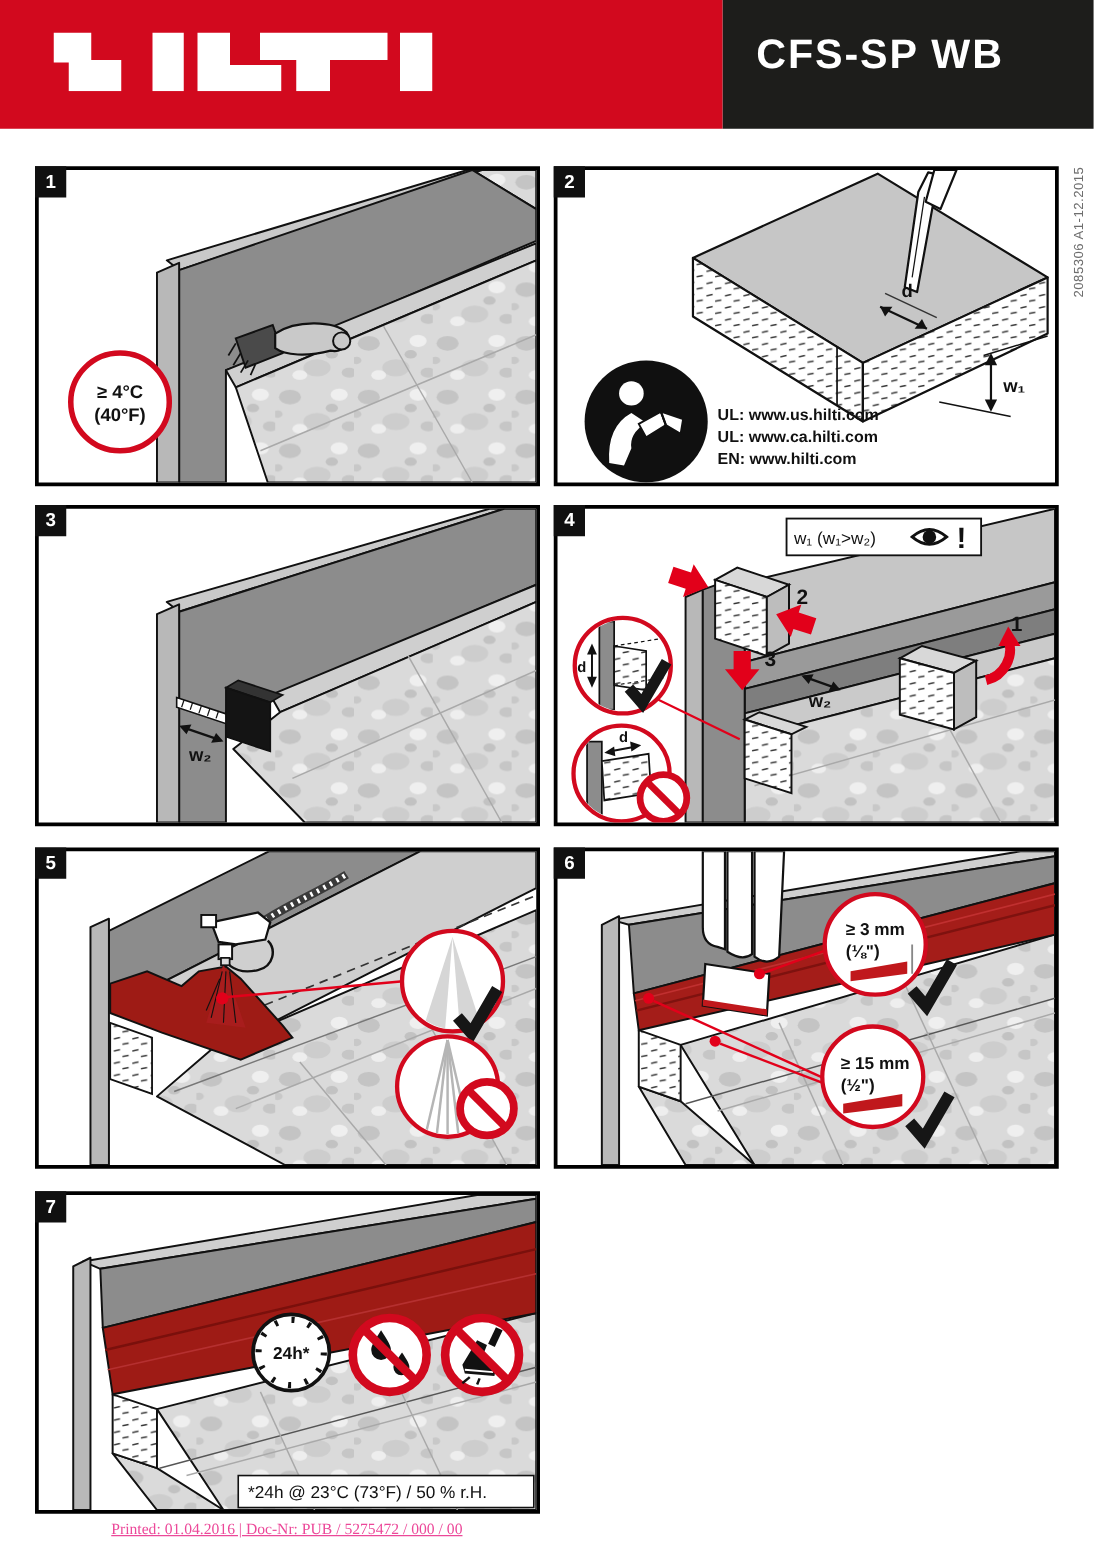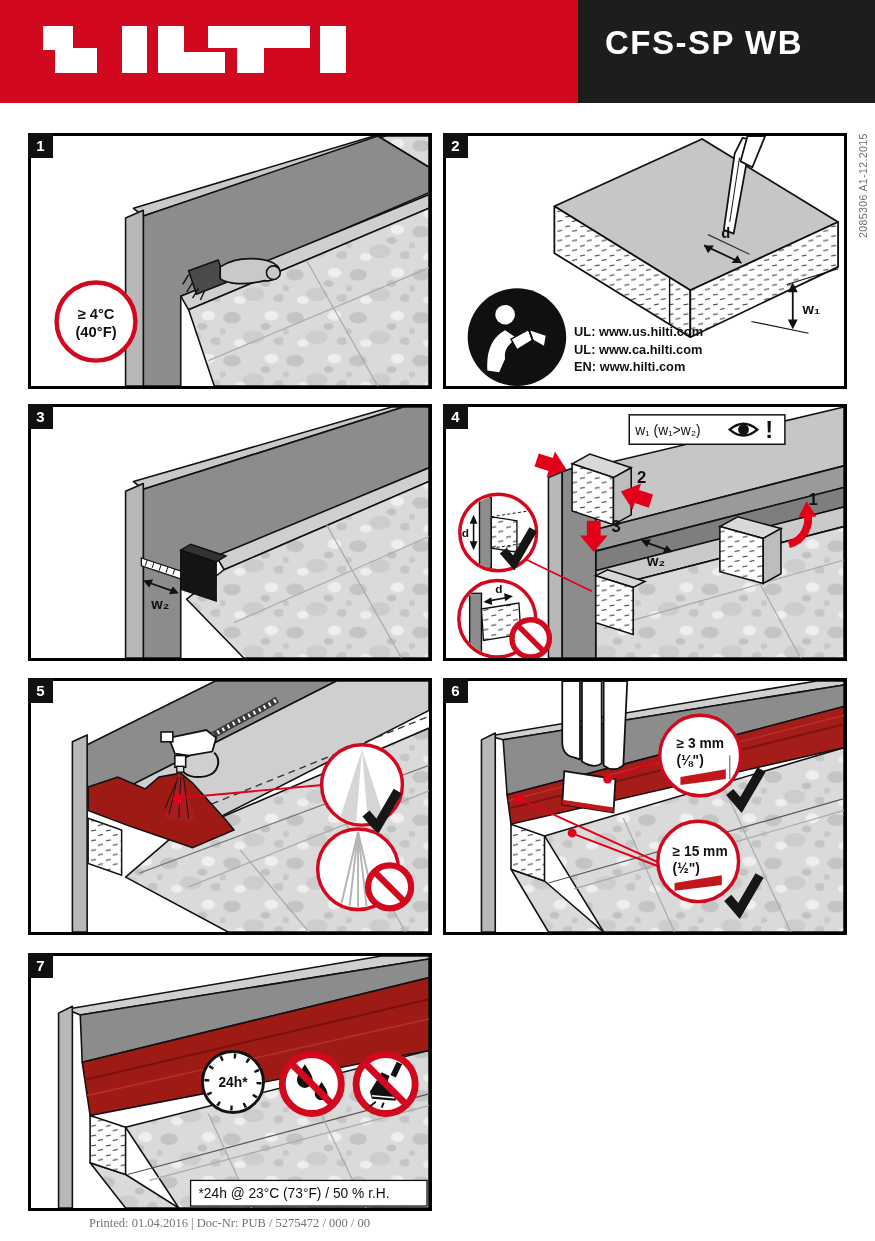--- a/index.html
+++ b/index.html
@@ -14,21 +14,21 @@
   
   .panel{position:absolute;width:404px;border:3px solid #000;box-sizing:border-box;background:#fff;}
   .panel svg{display:block;width:100%;height:100%;}
   .badge{position:absolute;left:-3px;top:-3px;width:25px;height:25px;background:#101010;color:#fff;
          font-weight:bold;font-size:15px;display:flex;align-items:center;justify-content:center;z-index:2;}
   
   .doc-code{position:absolute;top:128px;right:6px;height:110px;writing-mode:vertical-rl;
             transform:rotate(180deg);font-size:10.5px;color:#6e6e6e;letter-spacing:.4px;}
   
   .footer{position:absolute;left:89px;top:1216px;font-family:"Liberation Serif","DejaVu Serif",serif;
-          font-size:12.5px;color:#737373;}
+          font-size:12.5px;color:#ec4899;text-decoration:underline;}
   text{font-family:"Liberation Sans","DejaVu Sans",sans-serif;}
   .dim{font-size:15px;fill:#111;}
   .dimS{font-size:12px;fill:#111;}
   .bld{font-weight:bold;fill:#111;}
 </style>
 </head>
 <body>
 
 <svg width="0" height="0" style="position:absolute" aria-hidden="true">
   <defs>

